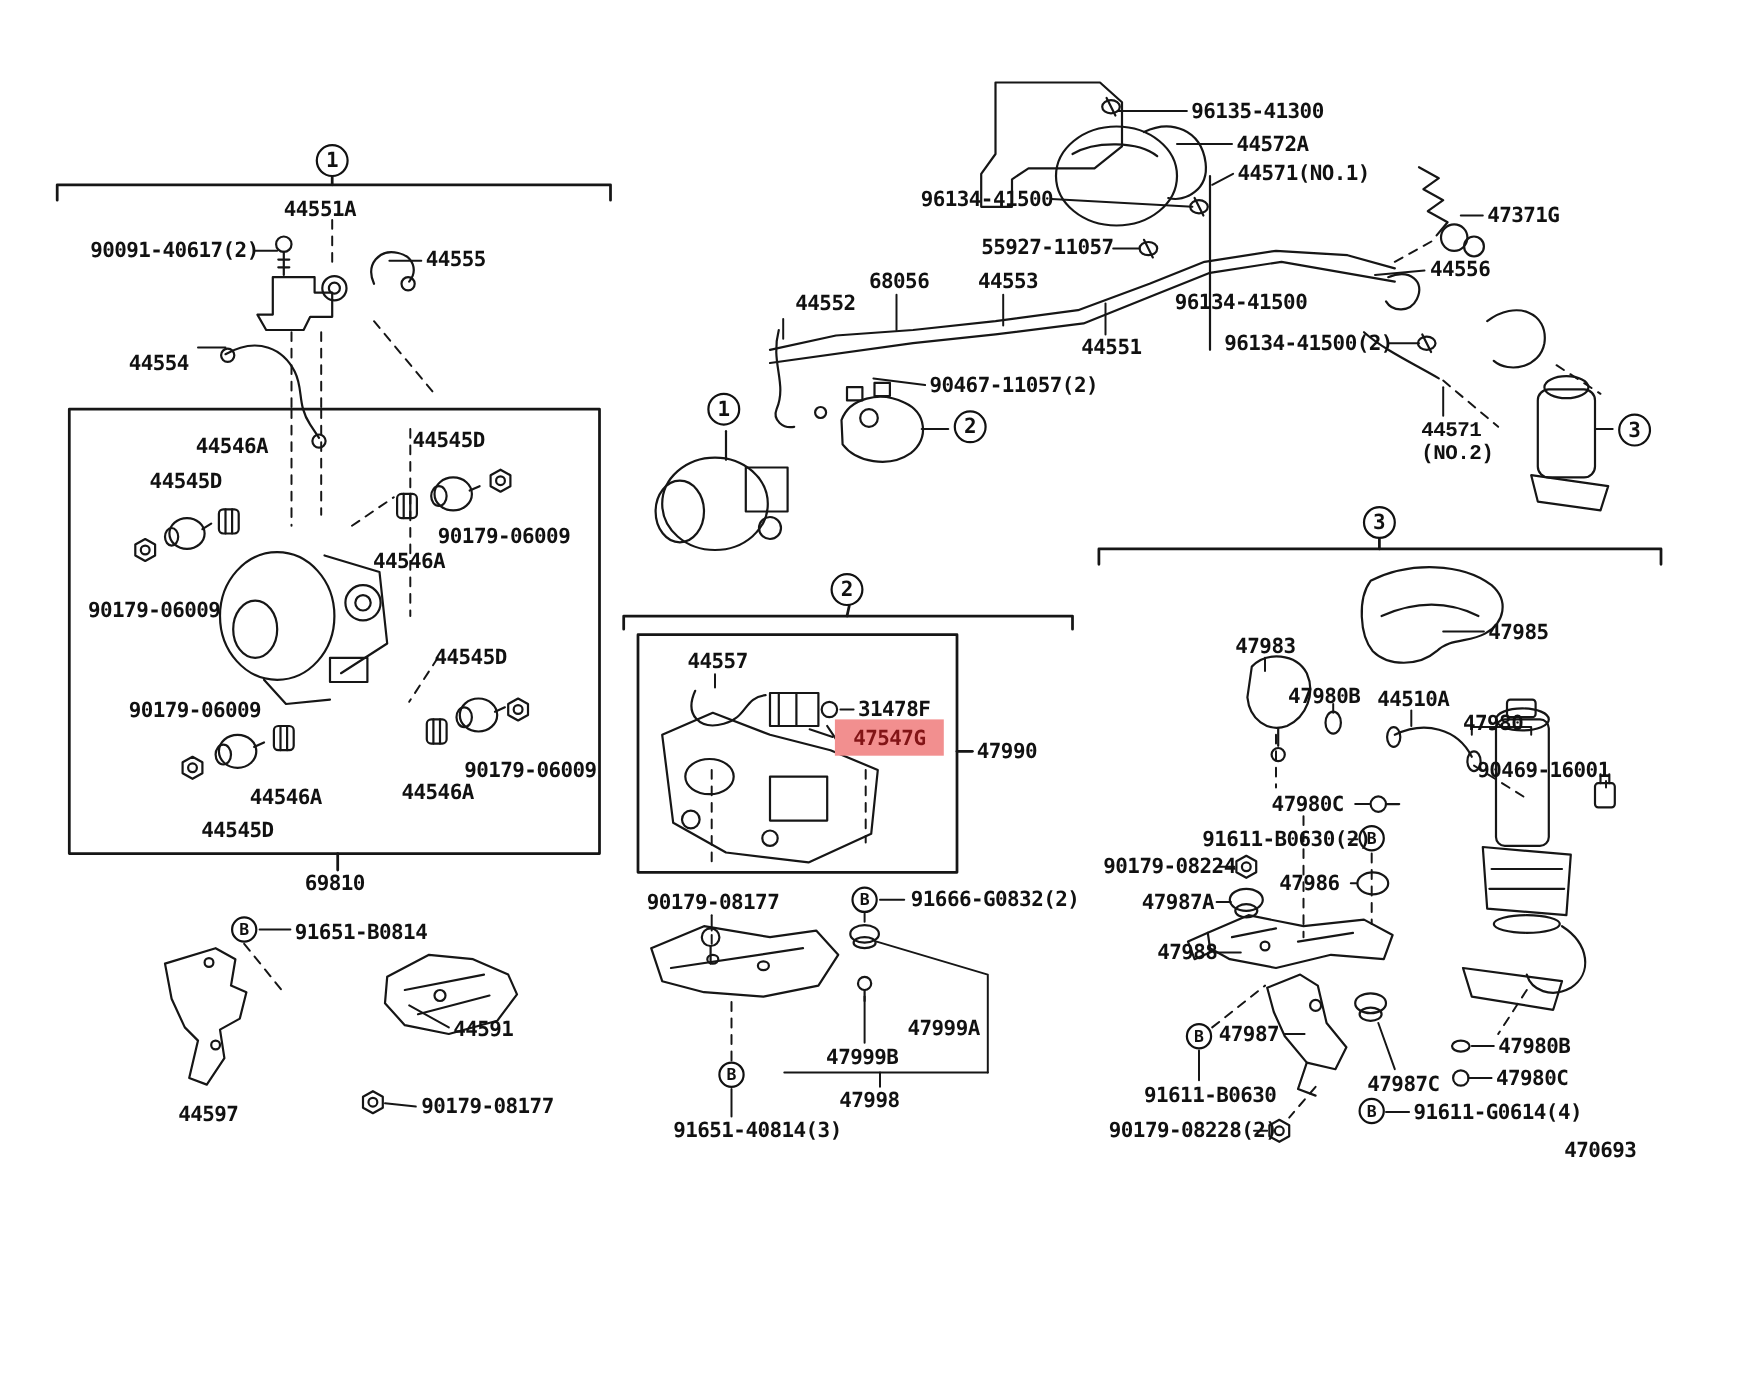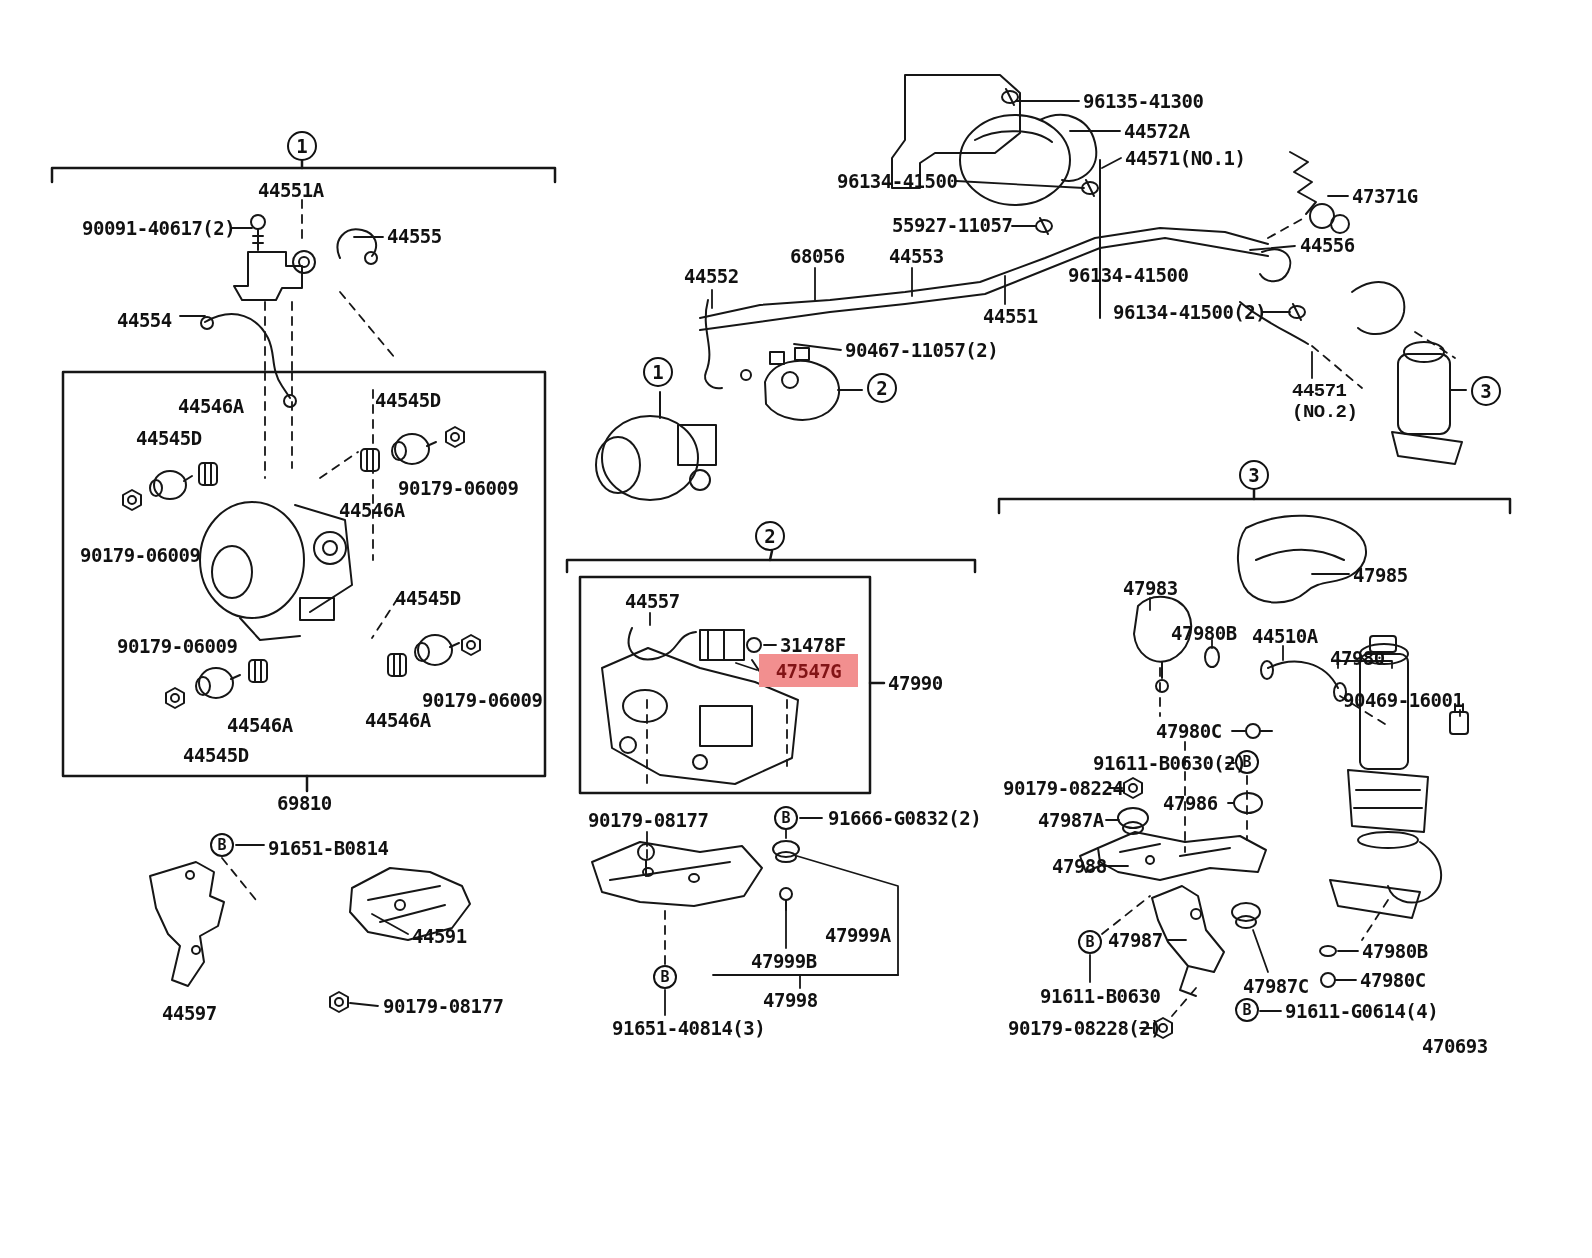--- a/index.html
+++ b/index.html
@@ -389,21 +389,21 @@
 <div class="bmark" style="left:210px;top:833px">B</div>
 <div class="bmark" style="left:774px;top:806px">B</div>
 <div class="bmark" style="left:653px;top:965px">B</div>
 <div class="bmark" style="left:1235px;top:750px">B</div>
 <div class="bmark" style="left:1078px;top:930px">B</div>
 <div class="bmark" style="left:1235px;top:998px">B</div>
 
 <div class="lbl" style="left:258px;top:180px">44551A</div>
 <div class="lbl" style="left:82px;top:218px">90091-40617(2)</div>
 <div class="lbl" style="left:387px;top:226px">44555</div>
-<div class="lbl" style="left:117px;top:310px">44554</div>
+<div class="lbl" style="left:117px;top:320px">44554</div>
 <div class="lbl" style="left:178px;top:396px">44546A</div>
 <div class="lbl" style="left:136px;top:428px">44545D</div>
 <div class="lbl" style="left:375px;top:390px">44545D</div>
 <div class="lbl" style="left:398px;top:478px">90179-06009</div>
 <div class="lbl" style="left:339px;top:500px">44546A</div>
 <div class="lbl" style="left:80px;top:545px">90179-06009</div>
 <div class="lbl" style="left:117px;top:636px">90179-06009</div>
 <div class="lbl" style="left:395px;top:588px">44545D</div>
 <div class="lbl" style="left:227px;top:715px">44546A</div>
 <div class="lbl" style="left:183px;top:745px">44545D</div>
@@ -414,21 +414,21 @@
 <div class="lbl" style="left:412px;top:926px">44591</div>
 <div class="lbl" style="left:162px;top:1003px">44597</div>
 <div class="lbl" style="left:383px;top:996px">90179-08177</div>
 <div class="lbl" style="left:1083px;top:91px">96135-41300</div>
 <div class="lbl" style="left:1124px;top:121px">44572A</div>
 <div class="lbl" style="left:1125px;top:148px">44571(NO.1)</div>
 <div class="lbl" style="left:837px;top:171px">96134-41500</div>
 <div class="lbl" style="left:892px;top:215px">55927-11057</div>
 <div class="lbl" style="left:790px;top:246px">68056</div>
 <div class="lbl" style="left:889px;top:246px">44553</div>
-<div class="lbl" style="left:684px;top:266px">44552</div>
+<div class="lbl" style="left:723px;top:266px">44552</div>
 <div class="lbl" style="left:1068px;top:265px">96134-41500</div>
 <div class="lbl" style="left:983px;top:306px">44551</div>
 <div class="lbl" style="left:1113px;top:302px">96134-41500(2)</div>
 <div class="lbl" style="left:1352px;top:186px">47371G</div>
 <div class="lbl" style="left:1300px;top:235px">44556</div>
 <div class="lbl pre" style="left:1292px;top:381px">44571
 (NO.2)</div>
 <div class="lbl" style="left:845px;top:340px">90467-11057(2)</div>
 <div class="lbl" style="left:625px;top:591px">44557</div>
 <div class="lbl" style="left:780px;top:635px">31478F</div>

